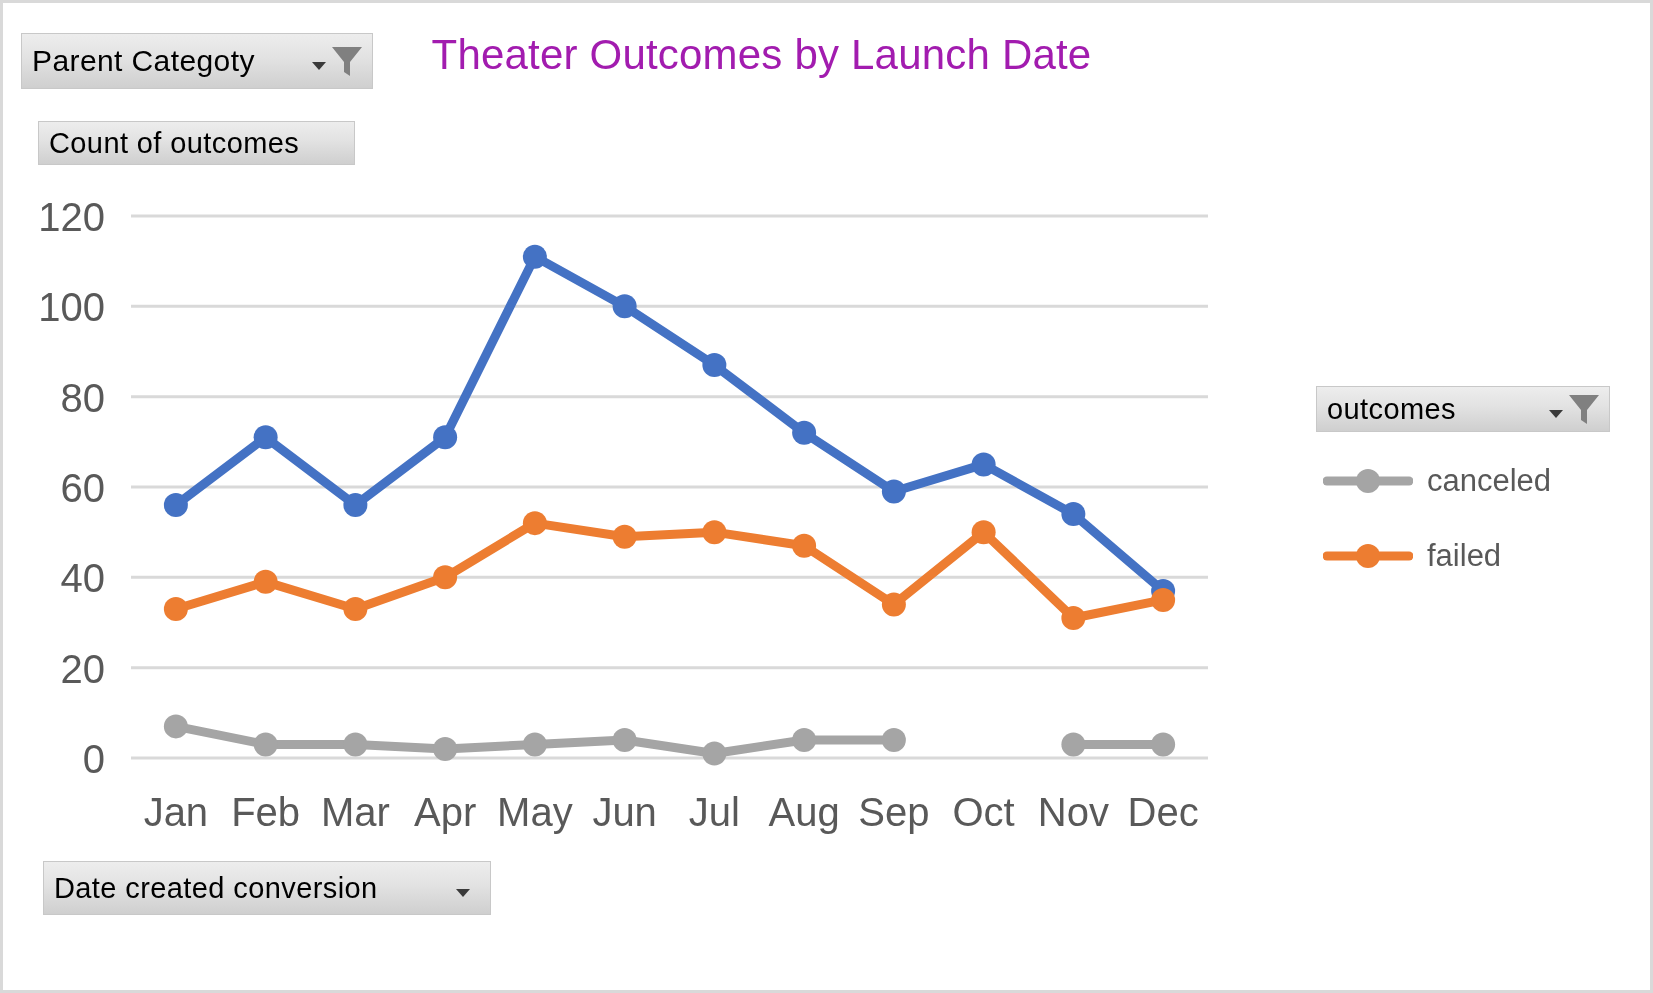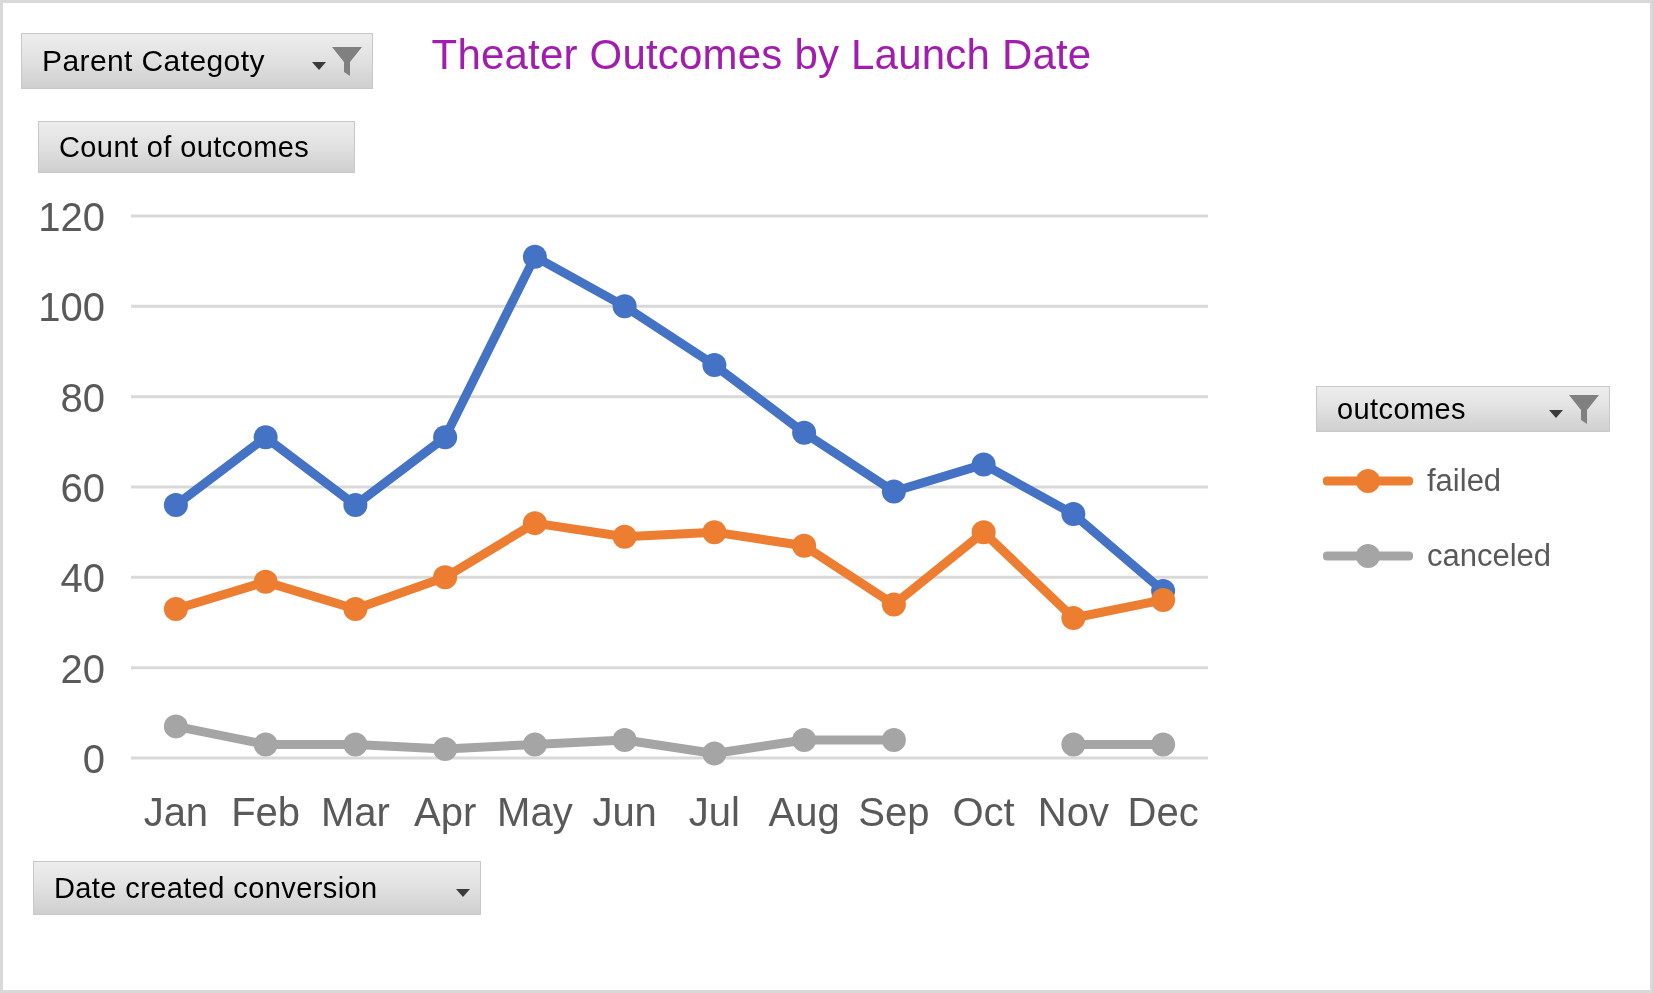--- a/index.html
+++ b/index.html
@@ -29,41 +29,41 @@
     background: linear-gradient(to bottom, #ededed 0%, #e2e2e2 45%, #cfcfcf 100%);
     border: 1px solid #c8c8c8;
     box-sizing: border-box;
     color: #000000;
     white-space: nowrap;
     user-select: none;
   }
   .pivot-btn .lbl {
     font-size: 30px;
     letter-spacing: 0.4px;
-    padding-left: 20px;
+    padding-left: 10px;
   }
   .pivot-btn .spacer { flex: 1 1 auto; min-width: 14px; }
 
   
   .dd-arrow {
     width: 0; height: 0;
     border-left: 7px solid transparent;
     border-right: 7px solid transparent;
     border-top: 8px solid #3a3a3a;
     margin-bottom: -10px;
     flex: 0 0 auto;
   }
 
   
   .funnel { flex: 0 0 auto; margin: 0 8px 0 4px; display:block; }
 
   #btn-parent-category { left: 18px;  top: 30px;  width: 352px; height: 56px; }
   #btn-years           { left: 376px; top: 30px; width: 146px; height: 56px; }
-  #btn-count-outcomes  { left: 35px;  top: 118px; width: 317px; height: 52px; }
-  #btn-date-created    { left: 30px;  top: 858px; width: 448px; height: 54px; gap: 32px; }
+  #btn-count-outcomes  { left: 35px;  top: 118px; width: 317px; height: 44px; }
+  #btn-date-created    { left: 40px;  top: 858px; width: 448px; height: 54px; gap: 32px; }
   #btn-outcomes-legend { left: 1313px; top: 383px; width: 294px; height: 46px; }
 
   #btn-count-outcomes .lbl,
   #btn-date-created .lbl { font-size: 29px; }
   #btn-outcomes-legend .lbl { font-size: 29px; }
 
   
   #chart-title {
     position: absolute;
     left: 0; right: 0;
@@ -214,32 +214,32 @@
     <span class="spacer"></span>
     <span class="dd-arrow"></span>
     <svg class="funnel" width="34" height="36" viewBox="0 0 34 36">
       <polygon points="2,4 32,4 20,19 20,33 14,29 14,19" fill="#808080"></polygon>
     </svg>
   </div>
 
   <div id="legend">
       <div class="legend-row">
         <svg class="legend-swatch" width="90" height="30" viewBox="0 0 90 30">
+          <line x1="4" y1="15" x2="86" y2="15" stroke="#A5A5A5" stroke-width="9" stroke-linecap="round"></line>
+          <circle cx="45" cy="15" r="12" fill="#A5A5A5"></circle>
+        </svg>
+        <span class="legend-label">canceled</span>
+      </div>
+      <div class="legend-row">
+        <svg class="legend-swatch" width="90" height="30" viewBox="0 0 90 30">
           <line x1="4" y1="15" x2="86" y2="15" stroke="#ED7D31" stroke-width="9" stroke-linecap="round"></line>
           <circle cx="45" cy="15" r="12" fill="#ED7D31"></circle>
         </svg>
         <span class="legend-label">failed</span>
       </div>
-      <div class="legend-row">
-        <svg class="legend-swatch" width="90" height="30" viewBox="0 0 90 30">
-          <line x1="4" y1="15" x2="86" y2="15" stroke="#A5A5A5" stroke-width="9" stroke-linecap="round"></line>
-          <circle cx="45" cy="15" r="12" fill="#A5A5A5"></circle>
-        </svg>
-        <span class="legend-label">canceled</span>
-      </div>
     </div>
 
   <div class="pivot-btn" id="btn-date-created">
     <span class="lbl">Date created conversion</span>
     <span class="spacer"></span>
     <span class="dd-arrow" style="margin-right:22px;"></span>
   </div>
 
 </div>
 

